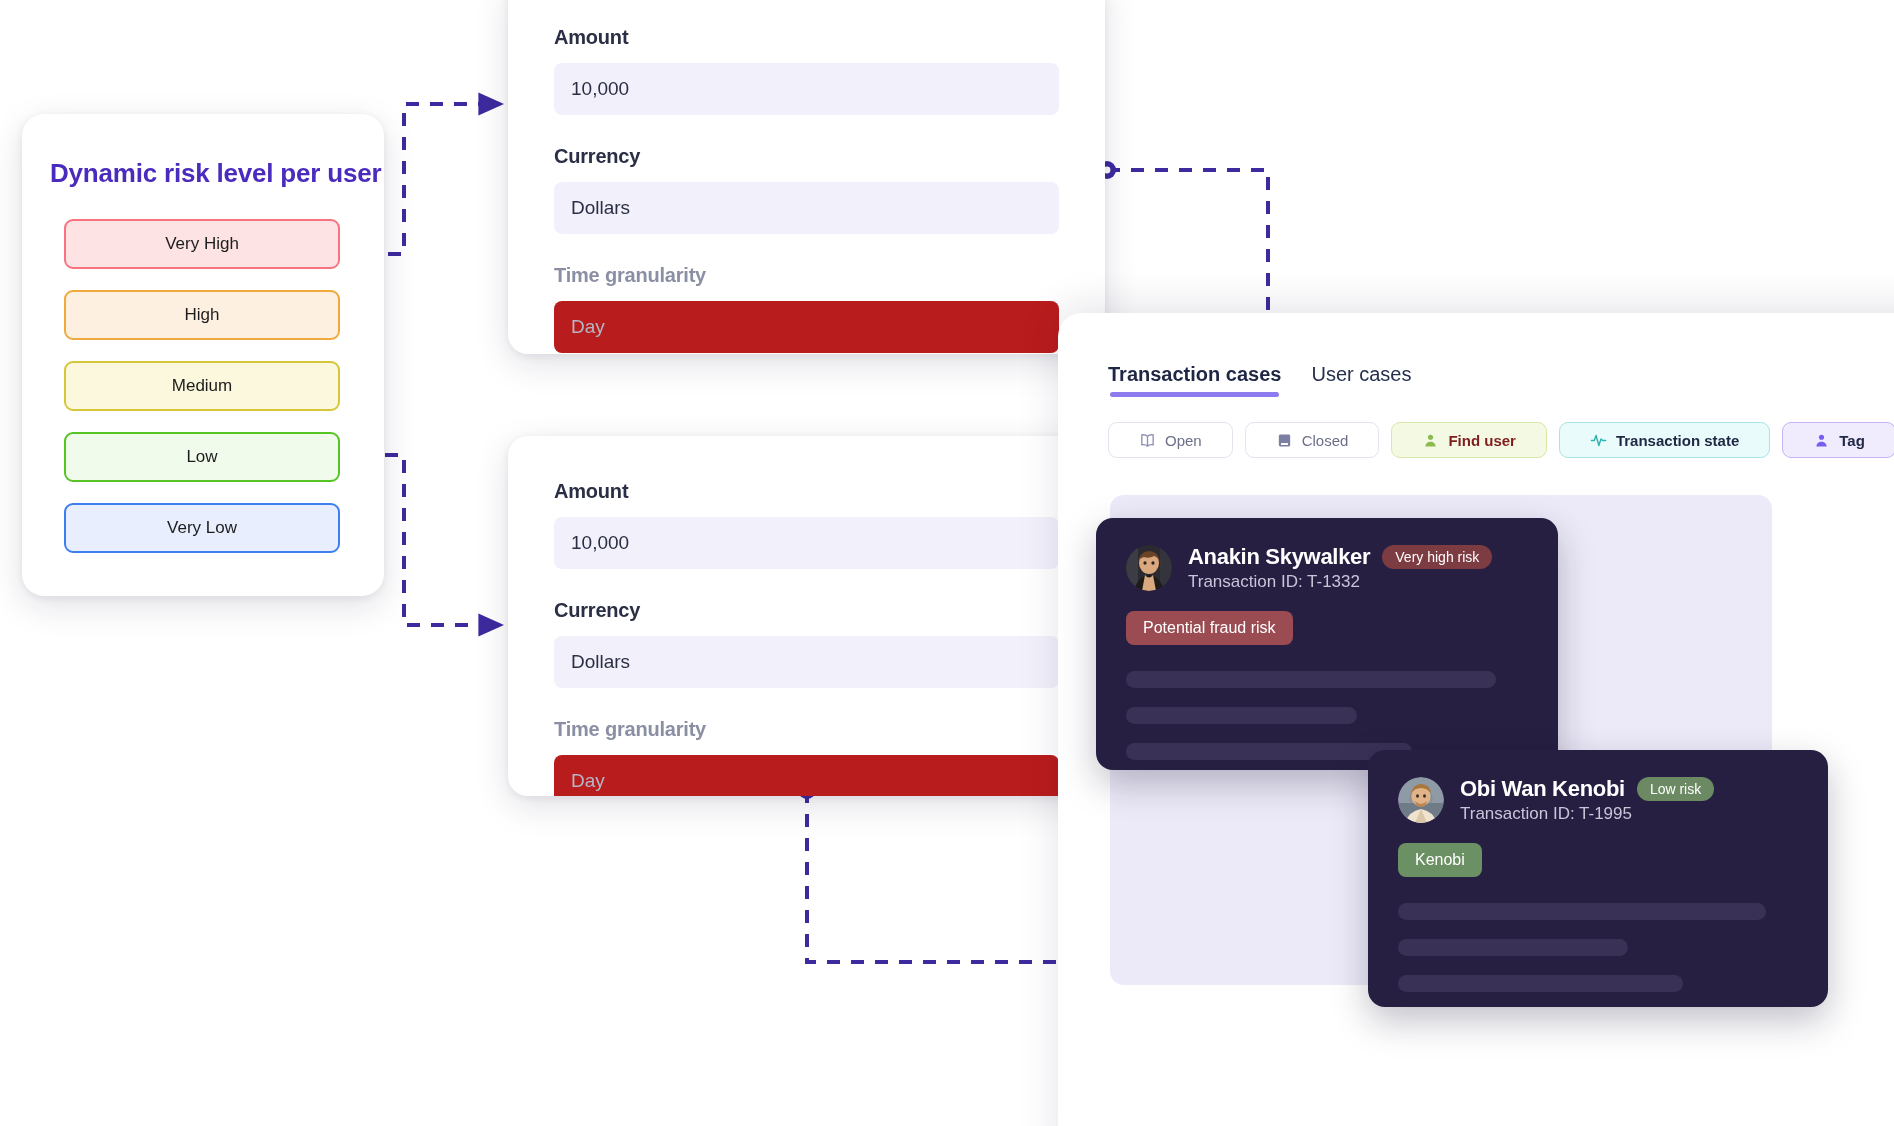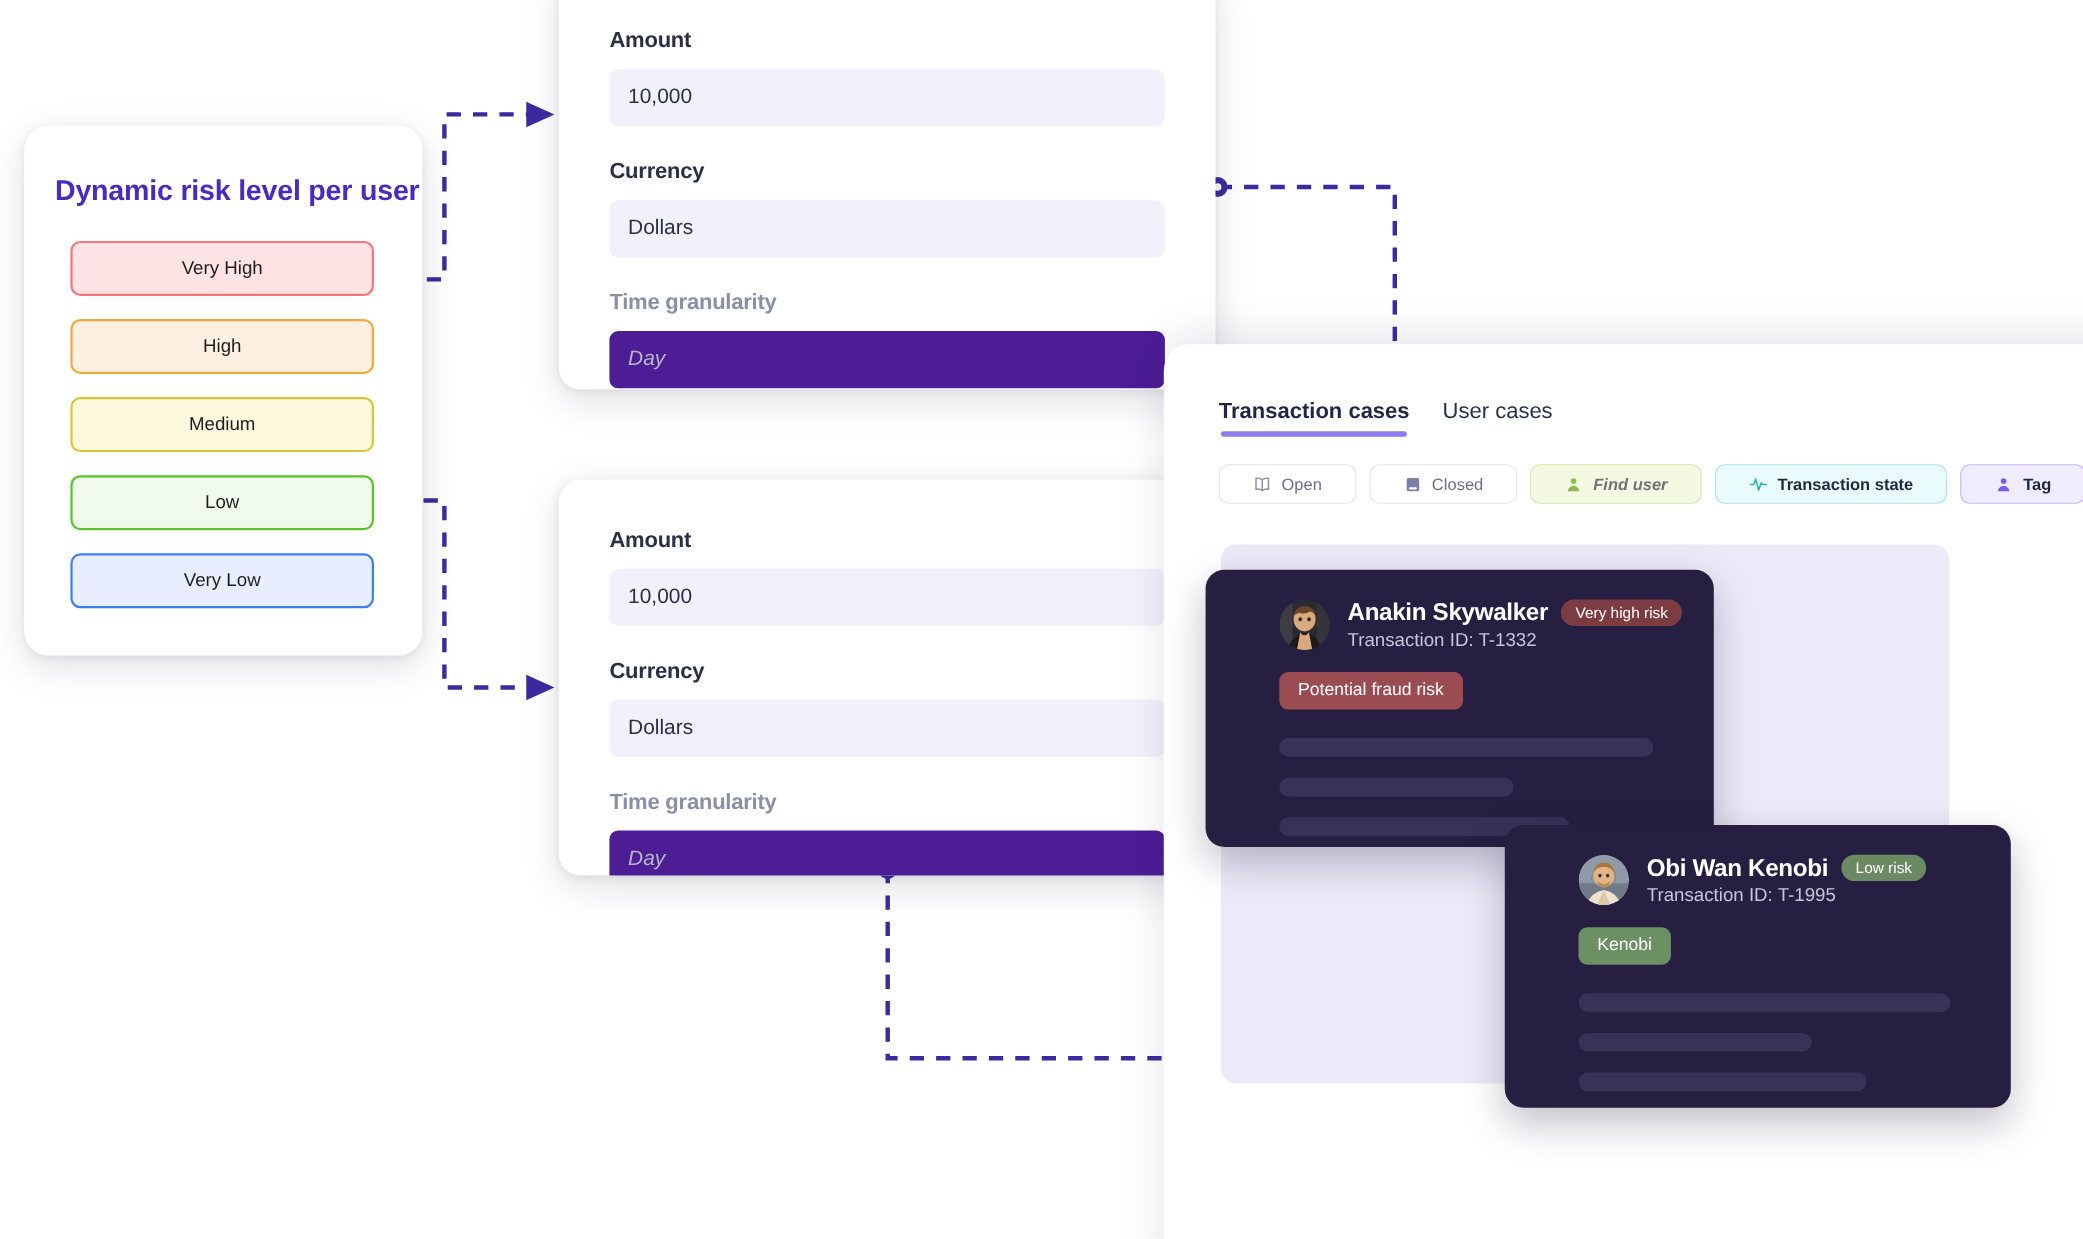--- a/index.html
+++ b/index.html
@@ -42,21 +42,21 @@
   #form-card-1 { left: 508px; top: -18px; width: 597px; height: 372px; border-radius: 0 0 20px 20px; }
   #form-card-2 { left: 508px; top: 436px; width: 597px; height: 360px; }
   .fc-inner { padding: 44px 46px 0 46px; }
   .f-label { font-size: 20px; font-weight: bold; color: #2b2f45; letter-spacing: -.2px; }
   .f-label.muted { color: #8a8fa3; }
   .f-input {
     margin-top: 14px; height: 52px; background: #f2f1fb; border-radius: 8px;
     display: flex; align-items: center; padding-left: 17px;
     font-size: 19px; color: #2b2f45;
   }
-  .f-input.placeholder { color: #b4b7c5; background: #4c1d95; font-style: italic; }
+  .f-input.placeholder { color: #b4b7c5; background: #b91c1c; }
   .f-gap { height: 30px; }
 
   
   .cases-panel {
     position: absolute; left: 1058px; top: 313px;
     width: 900px; height: 850px;
     background: #fff; border-radius: 24px 0 0 0;
     box-shadow: 0 -6px 40px rgba(25,20,60,.12);
     z-index: 12; overflow: hidden;
   }
@@ -80,21 +80,21 @@
   .cases-well {
     position: absolute; left: 52px; top: 182px;
     width: 662px; height: 490px;
     background: #eceaf8; border-radius: 14px;
   }
 
   
   .case-card {
     position: absolute; border-radius: 17px; background: #261f42;
     box-shadow: 0 14px 36px rgba(20,12,48,.26);
-    overflow: hidden; z-index: 20; padding-left: 37px;
+    overflow: hidden; z-index: 20;
   }
   #case-anakin { left: 1096px; top: 518px; width: 462px; height: 252px; }
   #case-obiwan { left: 1368px; top: 750px; width: 460px; height: 257px; z-index: 22; }
   .case-head { display: flex; align-items: center; gap: 16px; padding: 26px 0 0 30px; }
   .avatar { width: 46px; height: 46px; border-radius: 50%; flex: 0 0 auto; overflow: hidden; }
   .case-meta { display: flex; flex-direction: column; gap: 2px; }
   .case-name-row { display: flex; align-items: center; gap: 12px; }
   .case-name { font-size: 22px; font-weight: bold; color: #ffffff; letter-spacing: -.3px; }
   .risk-badge { font-size: 14px; padding: 4px 13px; border-radius: 20px; color: #fff; white-space: nowrap; }
   .badge-high { background: #7d3b42; }
@@ -199,21 +199,21 @@
             </svg></span>
           <span>Open</span>
         </div>
         <div class="chip" style="background: rgb(255, 255, 255); border-color: rgb(227, 226, 239); color: rgb(107, 111, 136);">
           <span class="chip-ic"><svg width="17" height="17" viewBox="0 0 24 24">
               <rect x="4" y="3.5" width="16" height="17" rx="2" fill="#7b7fa3"></rect>
               <rect x="7" y="15.5" width="10" height="3" rx="1" fill="#fff"></rect>
             </svg></span>
           <span>Closed</span>
         </div>
-        <div class="chip strong" style="background: rgb(243, 249, 227); border-color: rgb(214, 231, 168); color: #737373; font-style: italic;">
+        <div class="chip strong" style="background: rgb(243, 249, 227); border-color: rgb(214, 231, 168); color: #7f1d1d;">
           <span class="chip-ic"><svg width="17" height="17" viewBox="0 0 24 24">
               <circle cx="12" cy="7.5" r="3.6" fill="#8cbb4f"></circle>
               <path d="M4.8 20.5c0-4 3.4-6.6 7.2-6.6s7.2 2.6 7.2 6.6z" fill="#8cbb4f"></path>
             </svg></span>
           <span>Find user</span>
         </div>
         <div class="chip strong" style="background: rgb(233, 251, 250); border-color: rgb(169, 228, 226); color: rgb(31, 39, 68);">
           <span class="chip-ic"><svg width="17" height="17" viewBox="0 0 24 24" fill="none" stroke="#2bb3ad" stroke-width="2" stroke-linecap="round" stroke-linejoin="round">
               <path d="M2 12h4l2.5-7 4 14 3-9 2.5 2H22"></path>
             </svg></span>

